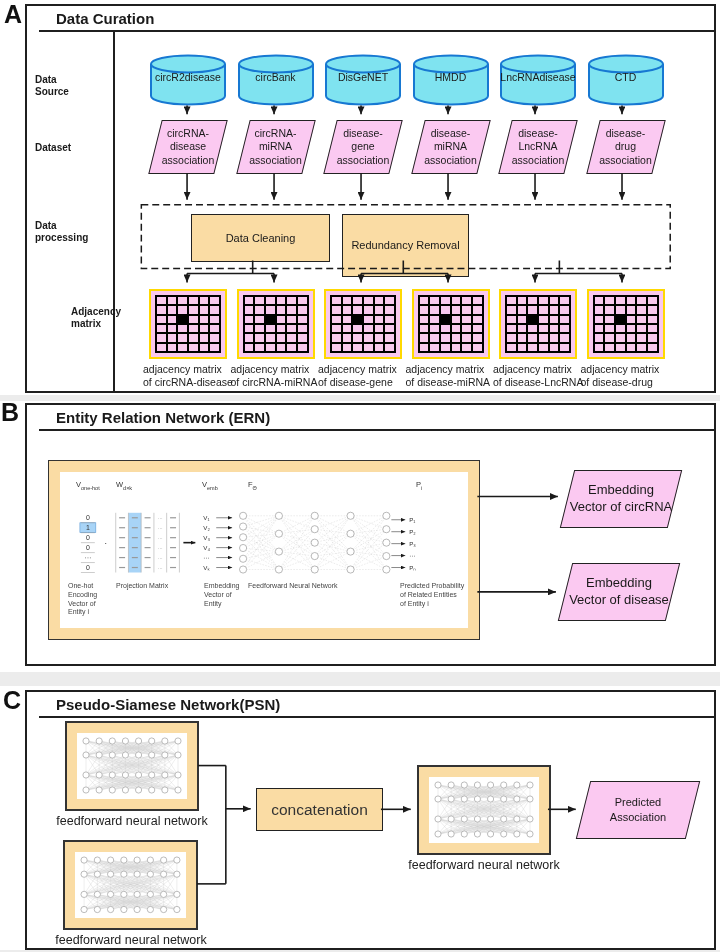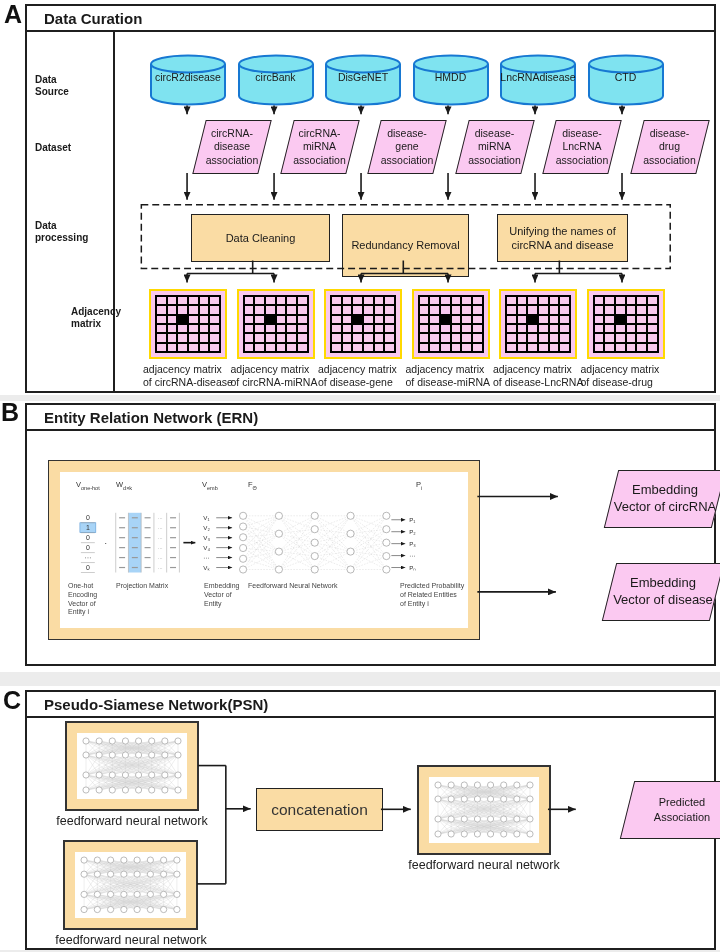--- a/index.html
+++ b/index.html
@@ -1,31 +1,31 @@
 <!DOCTYPE html>
 <html><head>
 <meta charset="utf-8">
 <style>
   html,body{margin:0;padding:0;background:#fff;}
   .page{position:relative;width:720px;height:952px;background:#fff;overflow:hidden;
         font-family:"Liberation Sans",sans-serif;color:#1a1a1a;}
   .strip{position:absolute;left:0;width:720px;background:#ececec;}
   .letter{position:absolute;font-size:25px;font-weight:bold;color:#111;line-height:1;}
   .panel{position:absolute;left:25px;width:691px;border:2px solid #1f1f1f;background:#fff;box-sizing:border-box;}
-  .phead{position:absolute;left:0;right:0;top:0;height:26px;border-bottom:2px solid #1f1f1f;
+  .phead{position:absolute;left:12px;right:0;top:0;height:26px;border-bottom:2px solid #1f1f1f;
          font-size:15px;font-weight:bold;display:flex;align-items:center;padding-left:17px;box-sizing:border-box;}
   .pre{white-space:pre-line;}
   
   .labelcol{position:absolute;left:0;top:26px;bottom:0;width:88px;border-right:2px solid #1f1f1f;box-sizing:border-box;}
   .rowlabel{position:absolute;left:8px;font-size:10px;font-weight:bold;line-height:1.22;}
   .col-el{position:absolute;box-sizing:border-box;}
   .cyl{width:78px;height:52px;top:48px;left:calc(var(--cx) - 39px);}
   .cyl-label{position:absolute;top:66px;left:calc(var(--cx) - 39px);width:78px;text-align:center;
              font-size:10.5px;line-height:1.1;}
-  .para{position:absolute;box-sizing:border-box;margin-left:44px;}
+  .para{position:absolute;box-sizing:border-box;}
   .para-bg{position:absolute;inset:0;background:#FBC9F1;border:1.6px solid #222;transform:skewX(-14deg);}
   .para-txt{position:relative;width:100%;height:100%;display:flex;align-items:center;justify-content:center;
             text-align:center;font-size:10.5px;line-height:1.25;}
   .para-a{width:66px;height:54px;top:114px;left:calc(var(--cx) - 33px);}
   .procbox{position:absolute;background:#FADCA4;border:1.6px solid #222;box-sizing:border-box;
            display:flex;align-items:center;justify-content:center;text-align:center;font-size:11px;line-height:1.3;}
   .matrix{position:absolute;top:283px;left:calc(var(--cx) - 39px);width:78px;height:70px;
           background:#F9C8EF;border:2.5px solid #FFD900;box-sizing:border-box;padding:4px;}
   .mgrid{width:100%;height:100%;display:grid;grid-template-columns:repeat(6,1fr);grid-template-rows:repeat(6,1fr);
          gap:2px;background:#000;border:2px solid #000;box-sizing:border-box;}
@@ -405,22 +405,20 @@
               <div></div>
             </div>
           </div>
           <div class="mcap pre">adjacency matrix
 of disease-drug</div>
         </div>
       </div>
 
     <div class="procbox" style="left:164px;top:208px;width:139px;height:48px;">Data Cleaning</div>
     <div class="procbox" style="left:315px;top:208px;width:127px;height:63px;">Redundancy Removal</div>
-    <div class="procbox pre" style="left:470px;top:208px;width:131px;height:48px;">Unifying the names of
-circRNA and disease</div>
 
     <svg id="a-overlay" class="overlay" viewBox="0 0 691 389">
         <defs>
           <marker id="ah" markerWidth="9" markerHeight="7" refX="8" refY="3.5" orient="auto" markerUnits="userSpaceOnUse">
             <path d="M0,0 L8,3.5 L0,7 z" fill="#1a1a1a"></path>
           </marker>
         </defs>
         <rect x="115" y="200" width="532" height="64" fill="none" stroke="#1a1a1a" stroke-width="1.5" stroke-dasharray="7,4"></rect>
         <line x1="161" y1="100" x2="161" y2="109" stroke="#1a1a1a" stroke-width="1.6" marker-end="url(#ah)"></line>
         <line x1="161" y1="168" x2="161" y2="195" stroke="#1a1a1a" stroke-width="1.6" marker-end="url(#ah)"></line>

